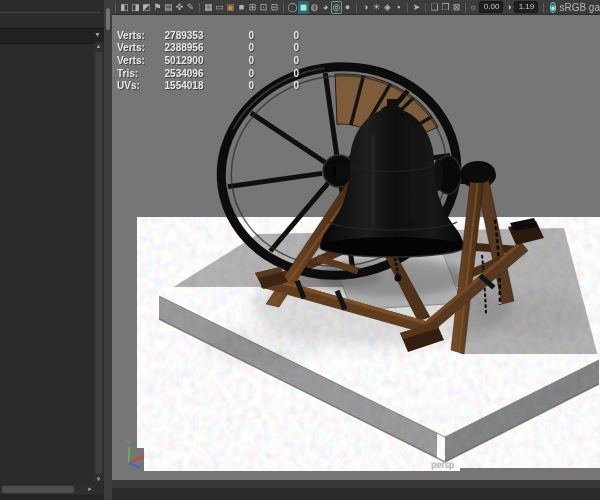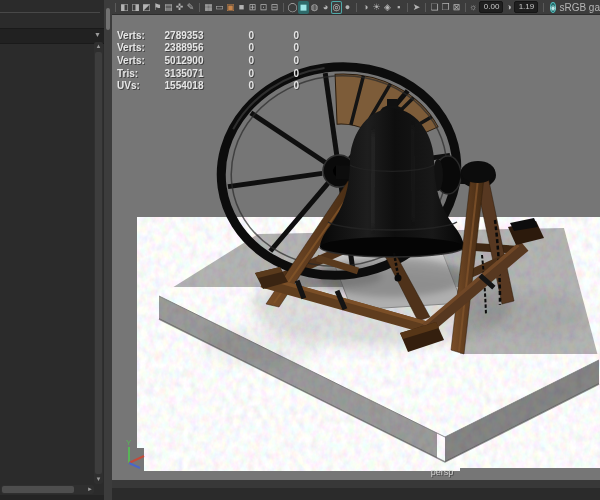--- a/index.html
+++ b/index.html
@@ -43,21 +43,21 @@
   
   .viewport{position:relative;width:488px;height:465px;background:#767676;overflow:hidden;}
   .scene{position:absolute;left:0;top:0;}
   .hud{position:absolute;left:5px;top:2px;font-size:10px;font-weight:bold;color:#e6e6e6;
        text-shadow:1px 1px 0 rgba(0,0,0,.45);margin-top:12px;}
   .hud-row{display:flex;height:12.6px;align-items:center;}
   .hud-row .lbl{width:42px;}
   .hud-row .v1{width:50px;text-align:center;}
   .hud-row .v2{width:45px;text-align:right;}
   .hud-row .v3{width:45px;text-align:right;}
-  .persp{position:absolute;left:290px;bottom:3px;width:80px;text-align:center;font-size:9px;
+  .persp{position:absolute;left:290px;bottom:11px;width:80px;text-align:center;font-size:9px;
          color:#d2d2d2;text-shadow:1px 1px 0 rgba(0,0,0,.4);}
   .gizmo{position:absolute;left:4px;bottom:6px;}
   .bottombar{height:8px;background:#383838;}
 </style>
 </head>
 <body>
 
 <div class="app">
 
   <div class="left-panel">
@@ -287,21 +287,21 @@
             <span class="v3">0</span>
           </div>
           <div class="hud-row">
             <span class="lbl">Verts:</span>
             <span class="v1">5012900</span>
             <span class="v2">0</span>
             <span class="v3">0</span>
           </div>
           <div class="hud-row">
             <span class="lbl">Tris:</span>
-            <span class="v1">3135071</span>
+            <span class="v1">2534096</span>
             <span class="v2">0</span>
             <span class="v3">0</span>
           </div>
           <div class="hud-row">
             <span class="lbl">UVs:</span>
             <span class="v1">1554018</span>
             <span class="v2">0</span>
             <span class="v3">0</span>
           </div>
         </div>

